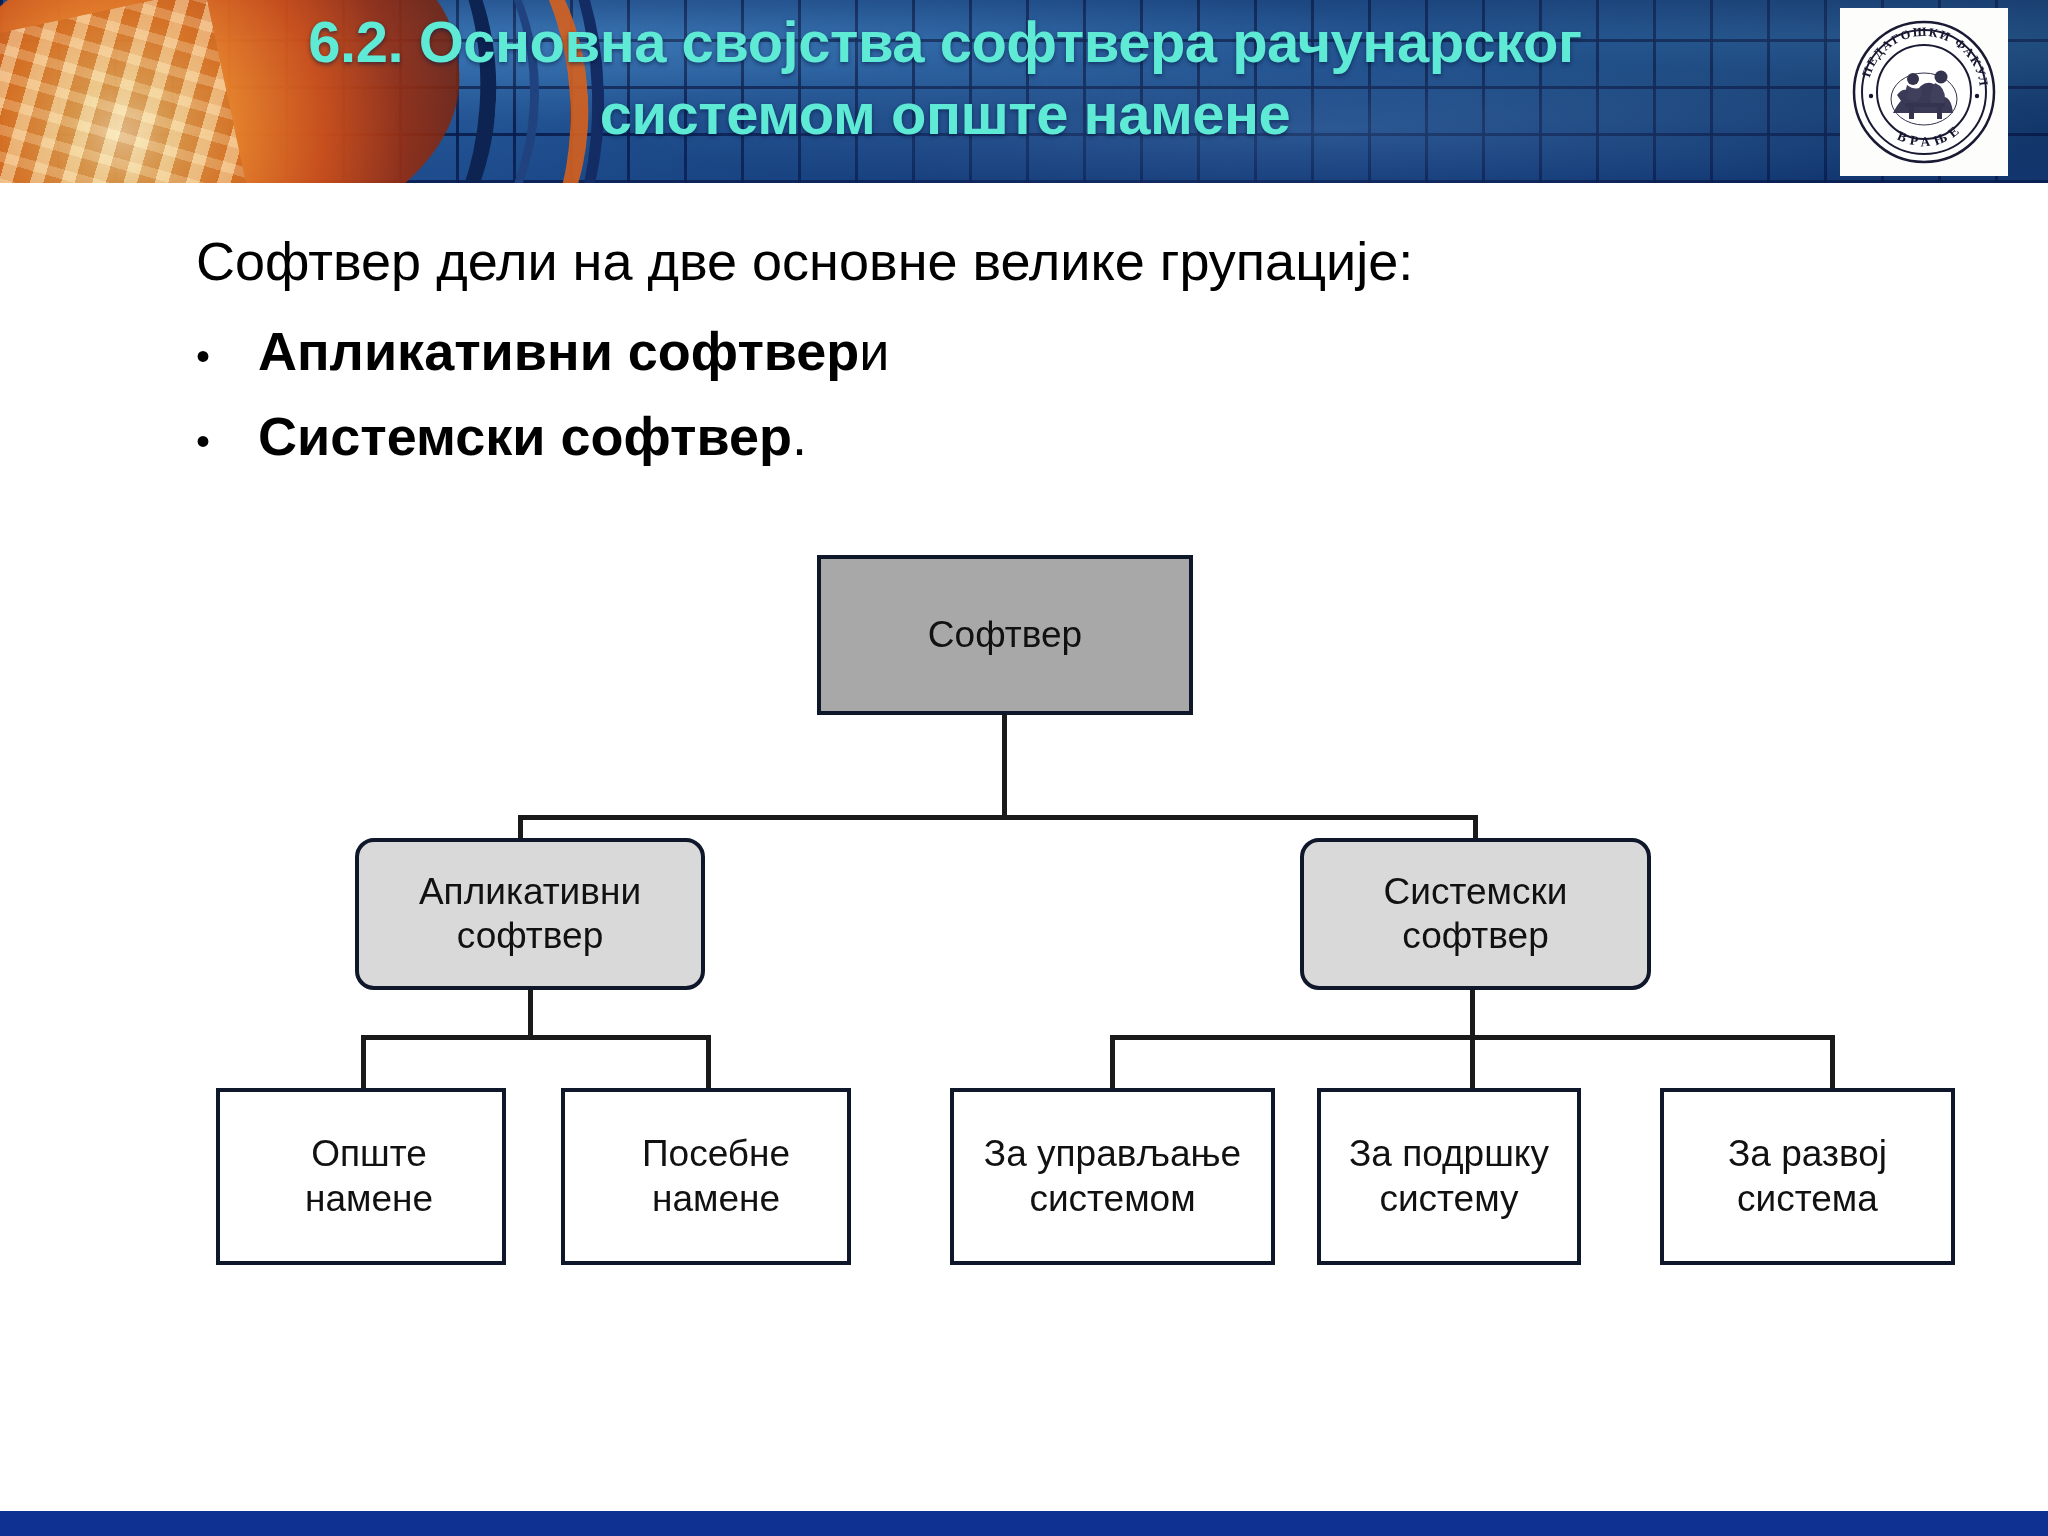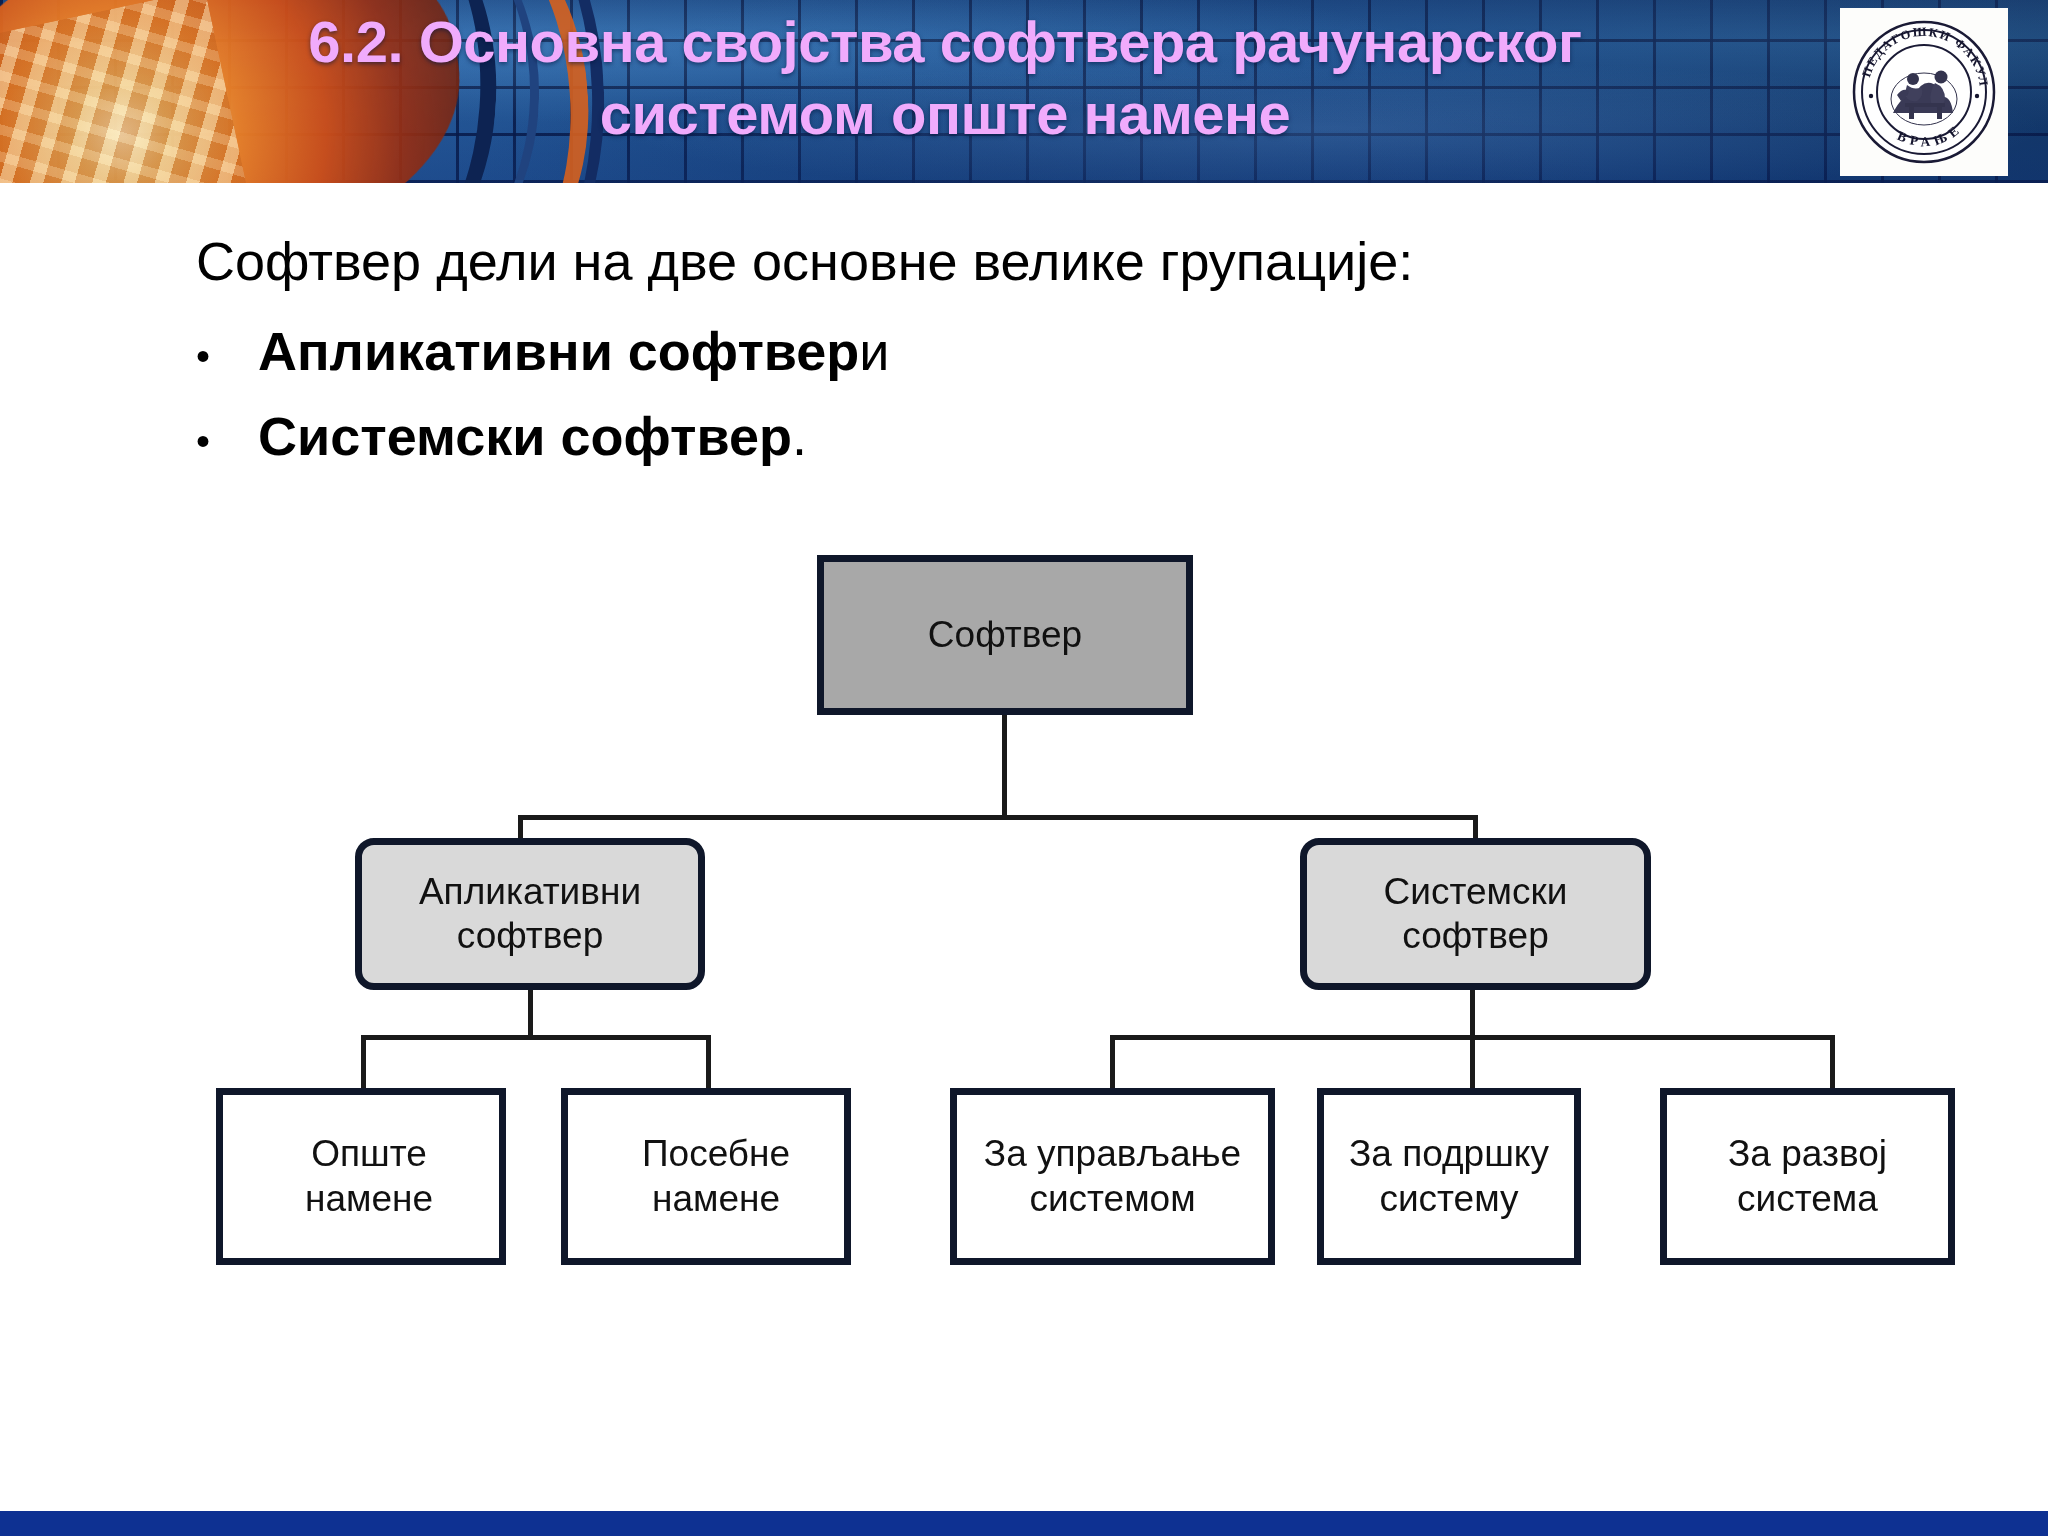--- a/index.html
+++ b/index.html
@@ -114,21 +114,21 @@
     border-right-color: rgba(214,96,30,0.9);
     transform: rotate(-4deg);
   }
 
   .header-title {
     position: absolute;
     left: 40px;
     top: 6px;
     width: 1810px;
     text-align: center;
-    color: #f0abfc;
+    color: #5eead4;
     font-size: 58px;
     font-weight: bold;
     line-height: 1.24;
     letter-spacing: -0.5px;
     text-shadow: 0 2px 4px rgba(0,20,60,0.55);
     z-index: 5;
   }
 
   .logo {
     position: absolute;
@@ -179,21 +179,21 @@
   
   .diagram {
     position: absolute;
     left: 0;
     top: 520px;
     width: 2048px;
     height: 760px;
   }
   .node {
     position: absolute;
-    border: 7px solid #0f172a;
+    border: 4px solid #0f172a;
     box-sizing: border-box;
     display: flex;
     align-items: center;
     justify-content: center;
     text-align: center;
     font-size: 37px;
     line-height: 1.2;
     color: #111;
     background: #ffffff;
   }

